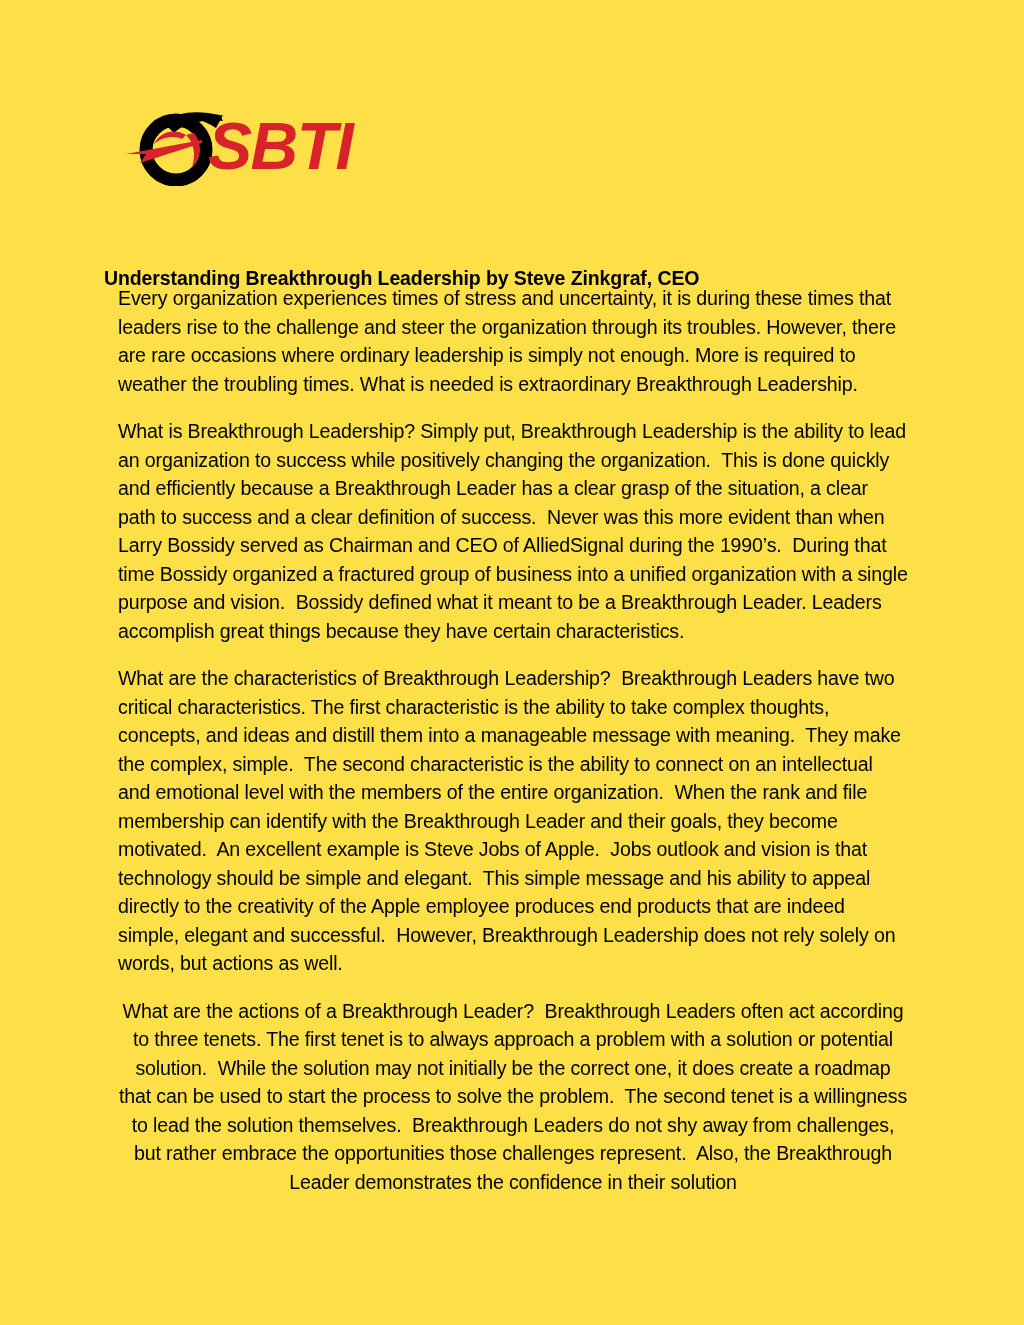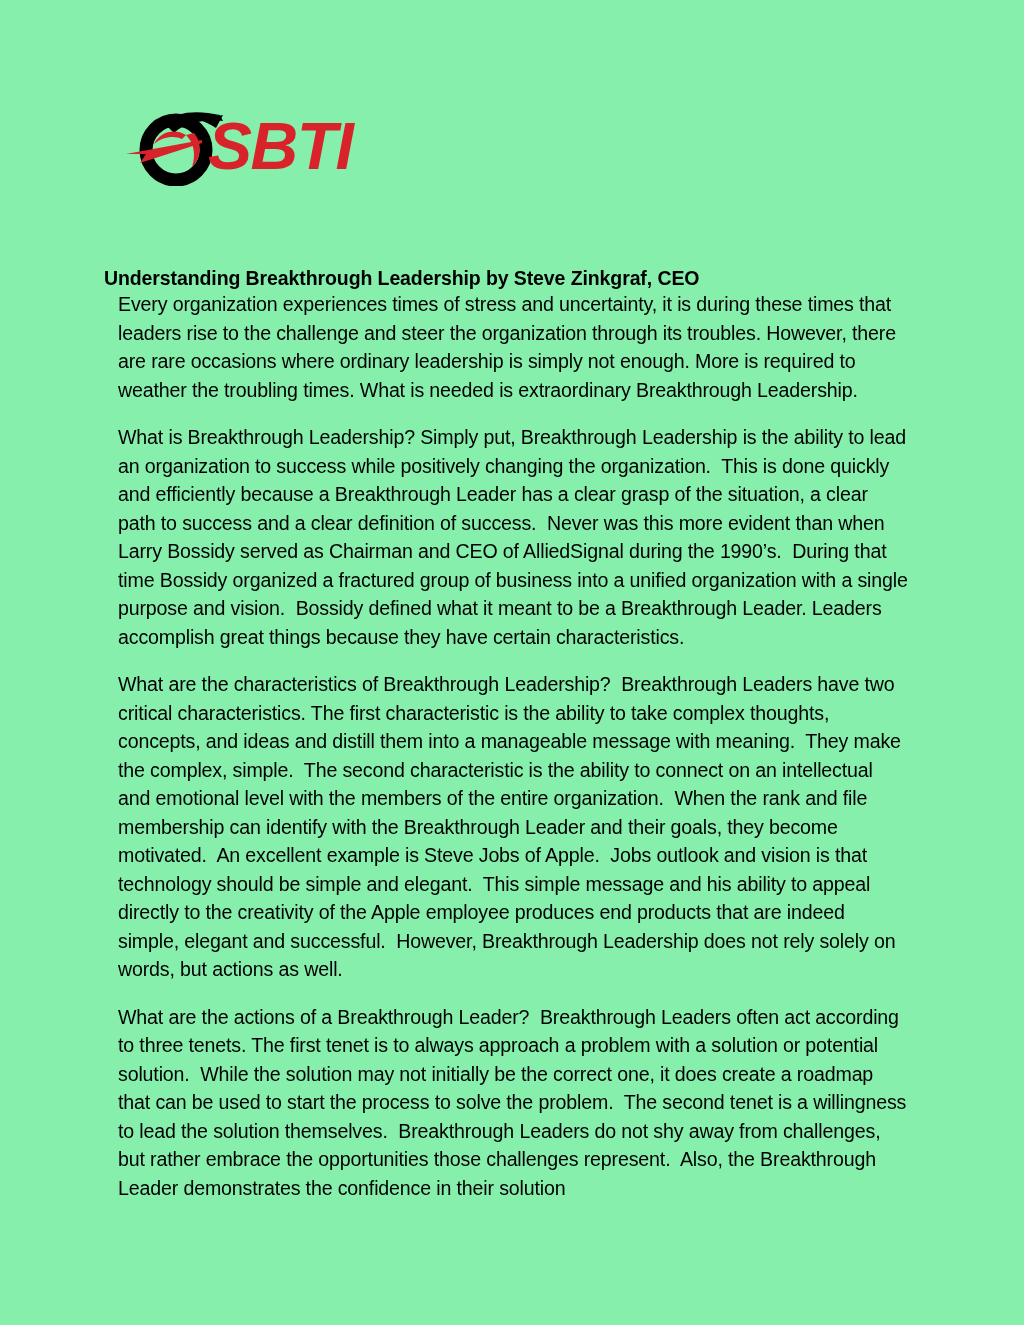--- a/index.html
+++ b/index.html
@@ -16,21 +16,21 @@
     color: #000000;
     overflow: hidden;
   }
 
   .page {
     position: absolute;
     left: 0;
     top: 0;
     width: 1024px;
     height: 1325px;
-    background: #86efac;
+    background: #fde047;
   }
 
   
   .logo-block {
     position: absolute;
     left: 124px;
     top: 106px;
     width: 420px;
     height: 118px;
   }
@@ -86,35 +86,36 @@
     width: 800px;
     font-size: 19.5px;
     font-weight: bold;
     letter-spacing: -0.1px;
     line-height: 26px;
   }
 
   .doc-body {
     position: absolute;
     left: 118px;
-    top: 290px;
+    top: 284px;
     width: 790px;
   }
 
   .para {
     font-size: 19.6px;
     line-height: 28.5px;
     letter-spacing: -0.15px;
     margin: 0 0 19px 0;
     text-align: left;
     white-space: pre-wrap;
     word-spacing: 0px;
   }
   .para:last-child {
     margin-bottom: 0;
+    text-align: center;
   }
 </style>
 </head>
 <body>
 
 <div class="page">
 
   <div class="logo-block">
 
     <div class="logo-mark-row">

